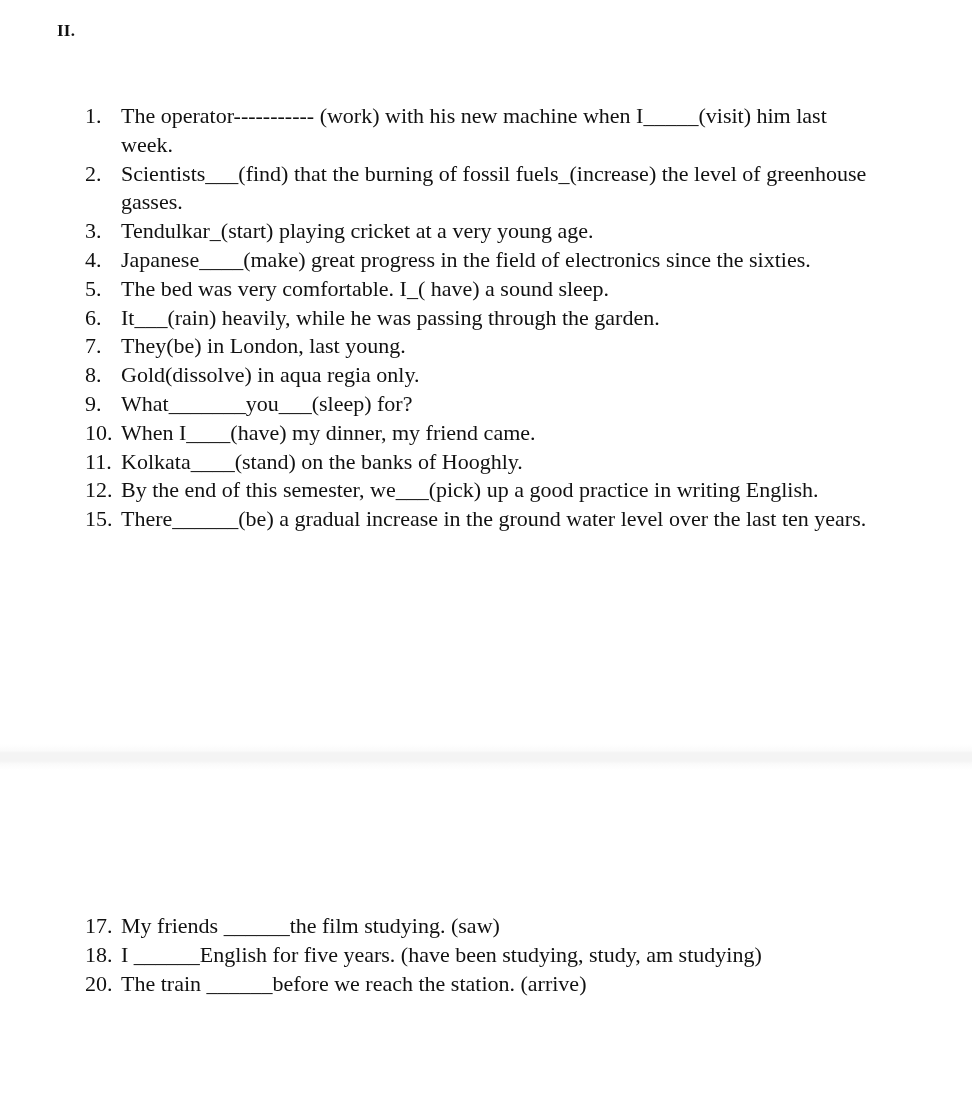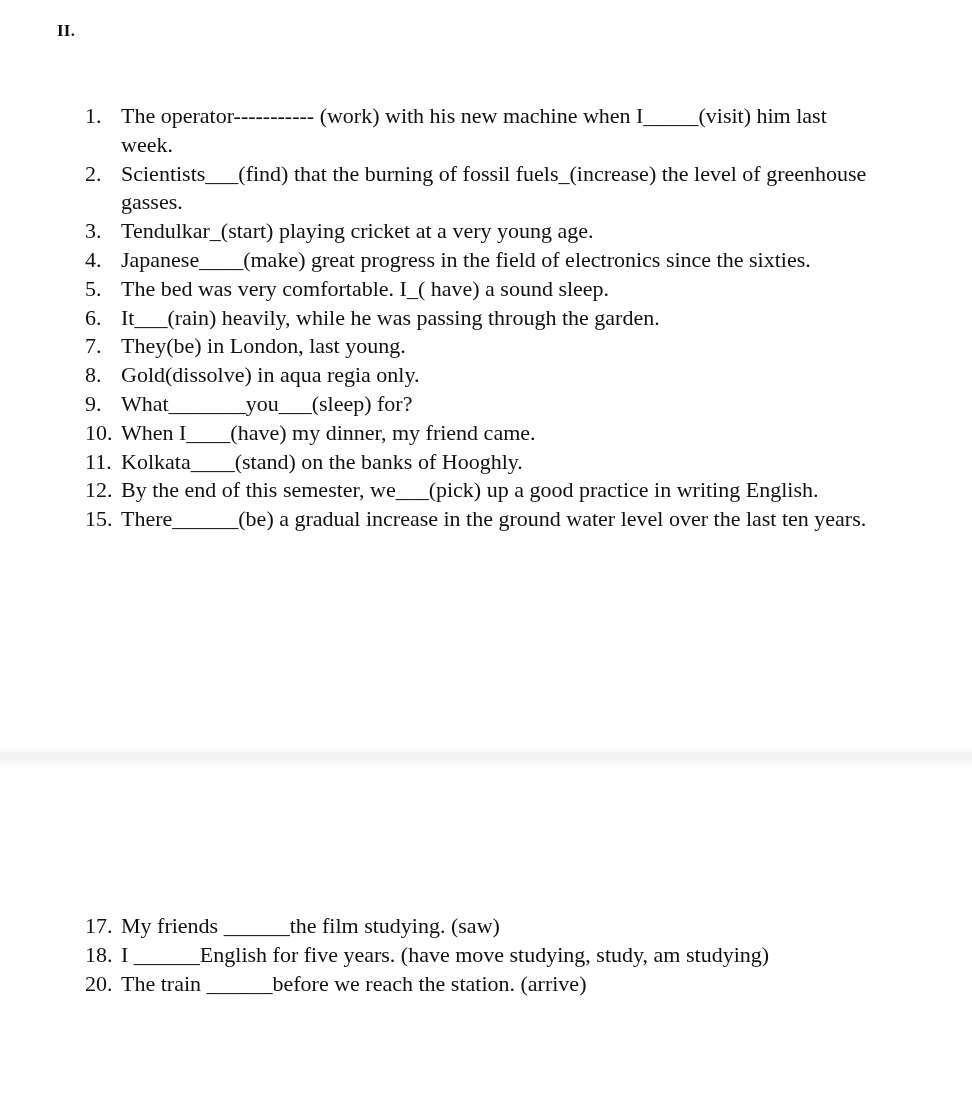--- a/index.html
+++ b/index.html
@@ -131,19 +131,19 @@
 
 <div class="page-gap"></div>
 
 <div class="list list-2">
   <div class="item">
     <span class="num">17.</span>
     <span class="txt">My friends ______the film studying. (saw)</span>
   </div>
   <div class="item">
     <span class="num">18.</span>
-    <span class="txt">I ______English for five years. (have move studying, study, am studying)</span>
+    <span class="txt">I ______English for five years. (have been studying, study, am studying)</span>
   </div>
   <div class="item">
     <span class="num">20.</span>
     <span class="txt">The train ______before we reach the station. (arrive)</span>
   </div>
 </div>
 
 </body></html>

